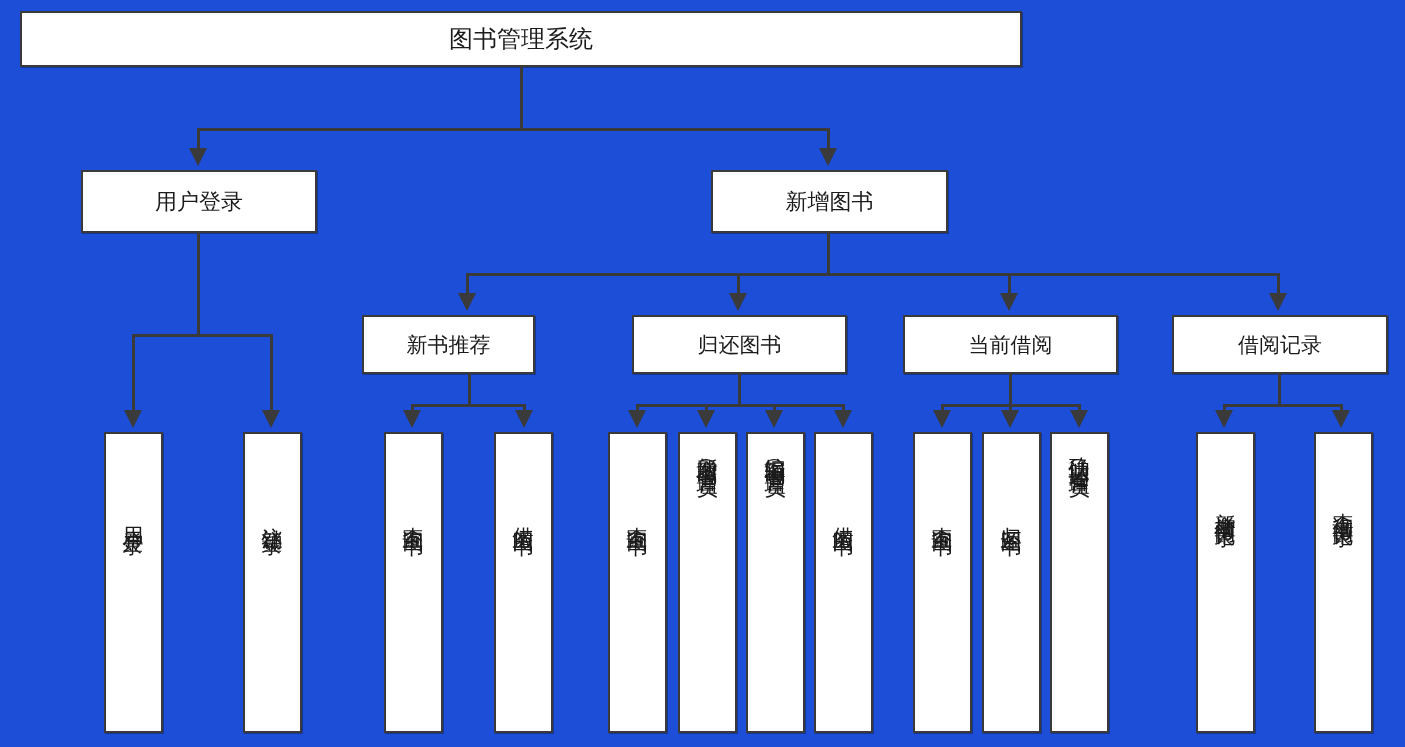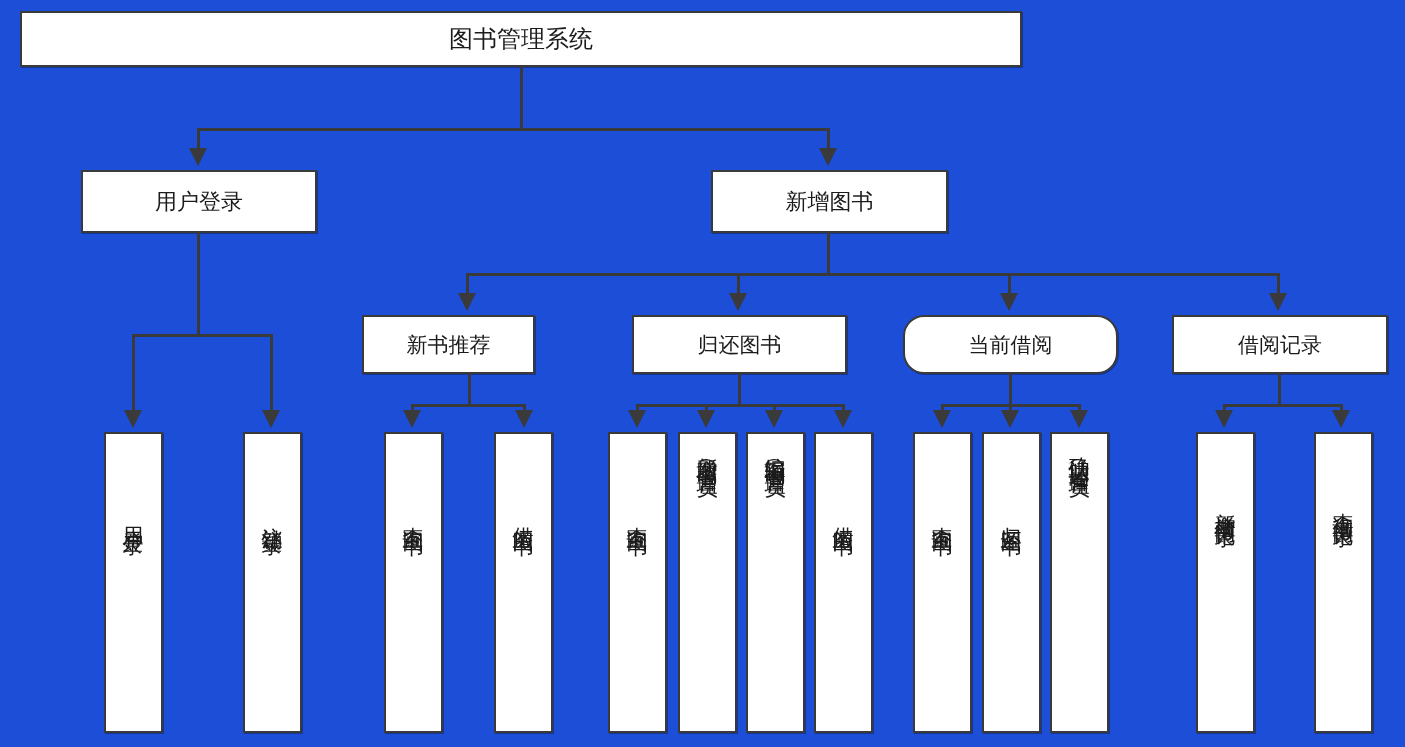--- a/index.html
+++ b/index.html
@@ -134,21 +134,21 @@
   <div class="arrow" style="left:1000px; top:293px;"></div>
   <div class="vline" style="left:1277px; top:273px; height:22px;"></div>
   <div class="arrow" style="left:1269px; top:293px;"></div>
 
   <div class="node lvl3" style="left:362px; top:315px; width:173px; height:59px;">
     <span>新书推荐</span>
   </div>
   <div class="node lvl3" style="left:632px; top:315px; width:215px; height:59px;">
     <span>归还图书</span>
   </div>
-  <div class="node lvl3" style="left:903px; top:315px; width:215px; height:59px;border-radius:21px;">
+  <div class="node lvl3" style="left:903px; top:315px; width:215px; height:59px;">
     <span>当前借阅</span>
   </div>
   <div class="node lvl3" style="left:1172px; top:315px; width:216px; height:59px;">
     <span>借阅记录</span>
   </div>
 
   <div class="vline" style="left:468px; top:374px; height:32px;"></div>
   <div class="hline" style="left:411px; top:404px; width:114px;"></div>
   <div class="vline" style="left:411px; top:404px; height:8px;"></div>
   <div class="arrow" style="left:403px; top:410px;"></div>

